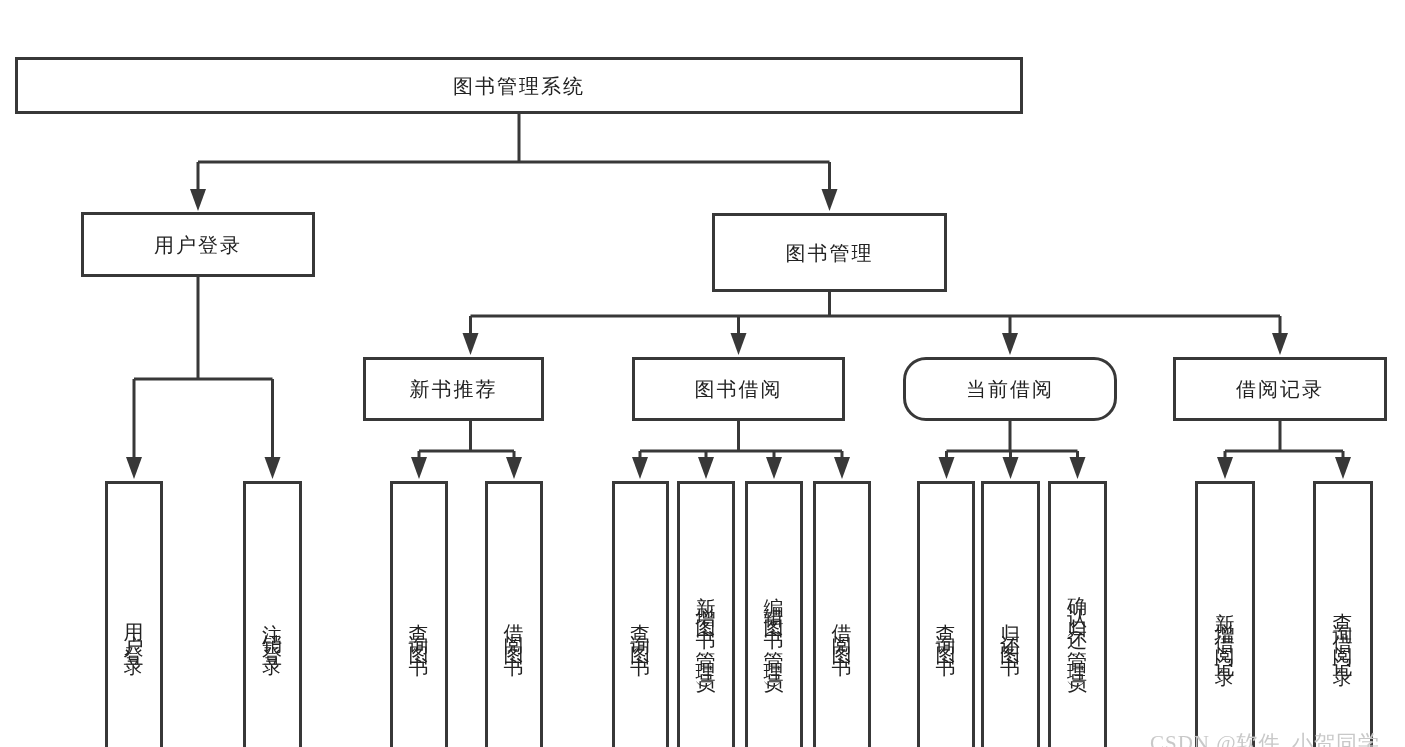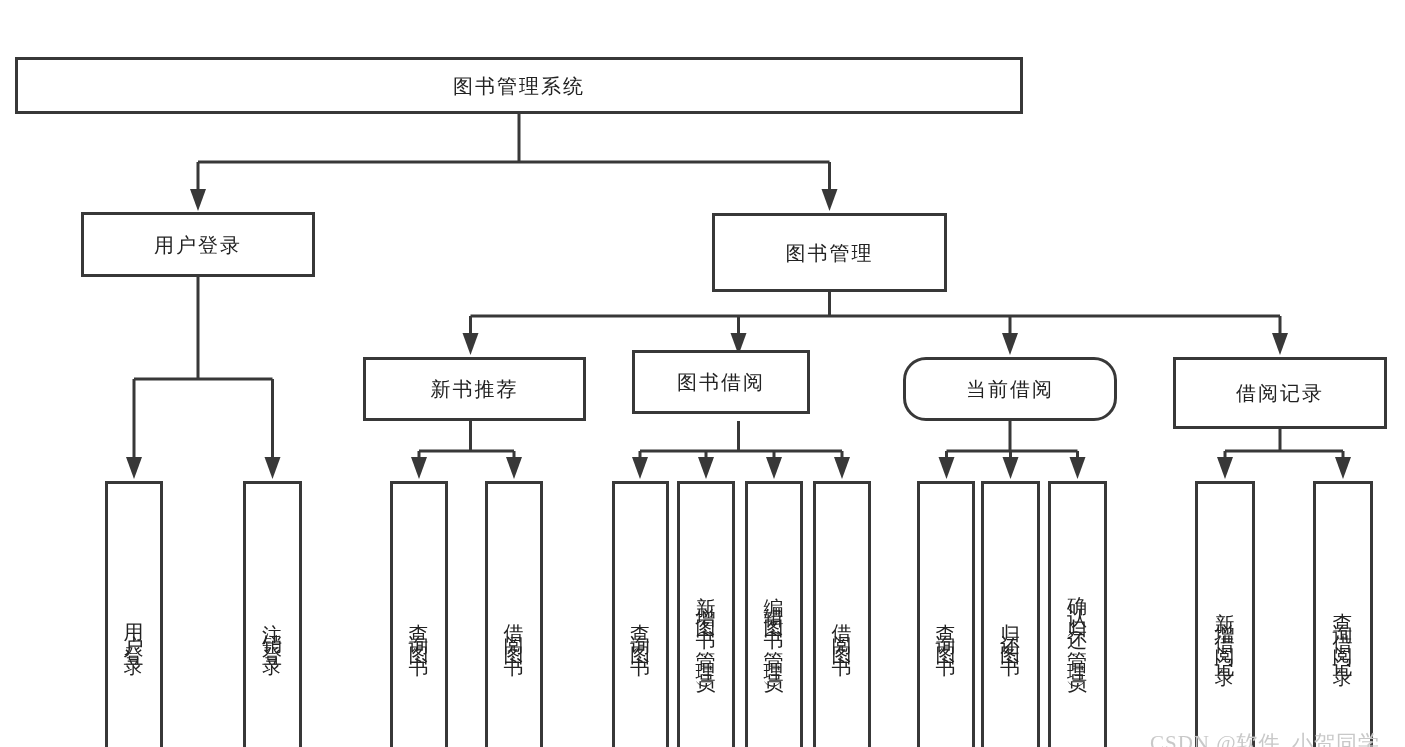--- a/index.html
+++ b/index.html
@@ -94,24 +94,24 @@
       <polygon points="1217,413 1233,413 1225,435"></polygon>
       <polygon points="1335,413 1351,413 1343,435"></polygon>
     </g>
   </svg>
 
   <div class="node h-node" style="left:15px; top:13px; width:1008px; height:57px;">图书管理系统</div>
 
   <div class="node h-node" style="left:81px; top:168px; width:234px; height:65px;">用户登录</div>
   <div class="node h-node" style="left:712px; top:169px; width:235px; height:79px;">图书管理</div>
 
-  <div class="node h-node" style="left:363px; top:313px; width:223px; height:64px;">新书推荐</div>
-  <div class="node h-node" style="left:632px; top:306px; width:178px; height:64px;">图书借阅</div>
+  <div class="node h-node" style="left:363px; top:313px; width:181px; height:64px;">新书推荐</div>
+  <div class="node h-node" style="left:632px; top:313px; width:213px; height:64px;">图书借阅</div>
   <div class="node h-node" style="left:903px; top:313px; width:214px; height:64px;border-radius:23px;">当前借阅</div>
-  <div class="node h-node" style="left:1173px; top:313px; width:214px; height:72px;">借阅记录</div>
+  <div class="node h-node" style="left:1173px; top:313px; width:214px; height:64px;">借阅记录</div>
 
   <div class="node leaf" style="left:105px; top:437px; width:58px; height:298px;">用户登录</div>
   <div class="node leaf" style="left:243px; top:437px; width:59px; height:298px;">注销登录</div>
 
   <div class="node leaf" style="left:390px; top:437px; width:58px; height:298px;">查询图书</div>
   <div class="node leaf" style="left:485px; top:437px; width:58px; height:298px;">借阅图书</div>
 
   <div class="node leaf" style="left:612px; top:437px; width:57px; height:298px;">查询图书</div>
   <div class="node leaf" style="left:677px; top:437px; width:58px; height:298px;">新增图书（管理员）</div>
   <div class="node leaf" style="left:745px; top:437px; width:58px; height:298px;">编辑图书（管理员）</div>

